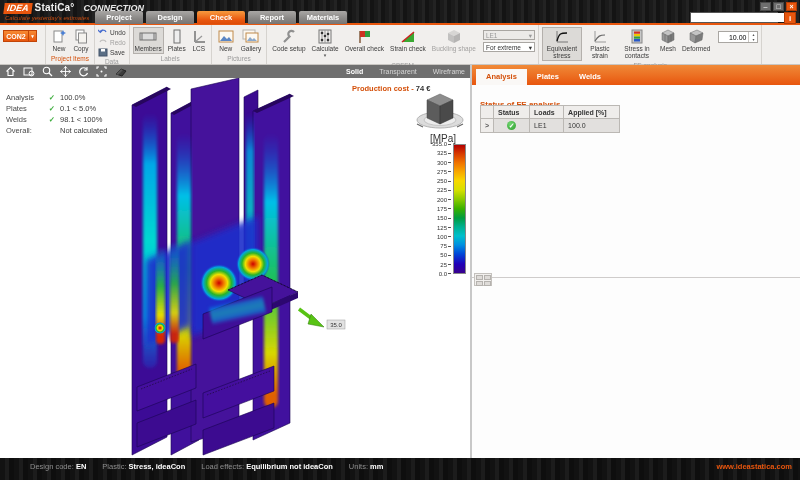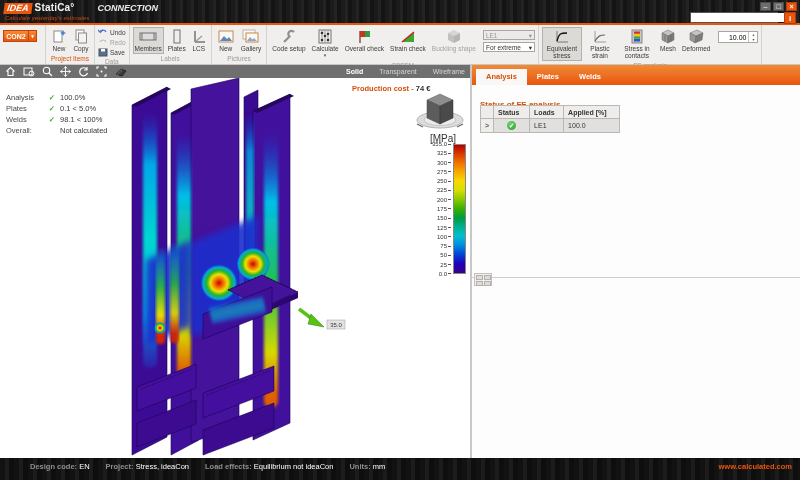--- a/index.html
+++ b/index.html
@@ -8,21 +8,21 @@
   .app { position:relative; width:800px; height:480px; background:#f1efed; }
 
   
   .titlebar { position:absolute; left:0; top:0; width:800px; height:25px;
     background:repeating-linear-gradient(90deg,#1b1b1b 0 4px,#232323 4px 7px,#141414 7px 11px);
     border-bottom:2px solid #e8560e; }
   .logo { position:absolute; left:4px; top:2px; display:flex; align-items:baseline; gap:3px; }
   .logo-box { background:#e8560e; color:#fff; font-weight:bold; font-style:italic;
     font-size:9px; padding:0 3px 1px; transform:skewX(-8deg); }
   .brand { color:#f2f2f2; font-weight:bold; font-size:10px; letter-spacing:.2px; }
-  .module { color:#e9e9e9; font-weight:bold; font-style:italic; font-size:9px; margin-left:20px; }
+  .module { color:#e9e9e9; font-weight:bold; font-style:italic; font-size:9px; margin-left:6px; }
   .tagline { position:absolute; left:5px; top:15px; color:#c24a10; font-size:6px; font-style:italic; }
   .doc-title { position:absolute; left:200px; right:200px; top:3px; text-align:center;
     color:#cfcfcf; font-size:7.5px; white-space:nowrap; }
   .winbtns { position:absolute; right:3px; top:2px; display:flex; gap:2px; }
   .winbtn { width:11px; height:9px; background:#6e6e6e; color:#fff; font-size:7px;
     line-height:8px; text-align:center; border:1px solid #4a4a4a; }
   .winbtn.close { background:#e8560e; border-color:#b33d06; font-weight:bold; }
   .tabs { position:absolute; left:95px; top:11px; display:flex; gap:3px; }
   .tab { width:48px; height:13px; text-align:center; color:#fff; font-weight:bold;
     font-size:7.5px; line-height:13px; border-radius:2px 2px 0 0;
@@ -120,40 +120,47 @@
     background:#f2f0ee; border:1px solid #c4c1bd; display:grid;
     grid-template-columns:7px 7px; grid-template-rows:5px 5px; gap:1px; padding:1px; }
   .split-handle span { background:#dedbd8; border:1px solid #b5b2ae; font-size:4px;
     line-height:4px; text-align:center; color:#777; }
 
   
   .statusbar { position:absolute; left:0; top:458px; width:800px; height:22px;
     background:repeating-linear-gradient(90deg,#121212 0 5px,#1c1c1c 5px 9px,#0e0e0e 9px 14px);
     display:flex; align-items:flex-start; padding:4px 8px 0 30px; font-size:7.5px; }
   .sb-item { margin-right:16px; white-space:nowrap; }
-  .sb-item .l { color:#8f8f8f;font-weight:bold; }
-  .sb-item .v { color:#fff; font-weight:normal; }
+  .sb-item .l { color:#8f8f8f; }
+  .sb-item .v { color:#fff; font-weight:bold; }
   .sb-web { margin-left:auto; color:#e8560e; font-weight:bold; }
 </style>
 </head>
 <body>
 
 <div class="app">
 
   <div class="titlebar">
     <div class="logo">
       <span class="logo-box">IDEA</span>
       <span class="brand">StatiCa°</span>
       <span class="module">CONNECTION</span>
     </div>
     <div class="tagline">Calculate yesterday's estimates</div>
     <div class="winbtns">
       <div class="winbtn">–</div>
       <div class="winbtn">□</div>
       <div class="winbtn close">×</div>
+    </div>
+    <div class="tabs">
+      <div class="tab">Project</div>
+      <div class="tab">Design</div>
+      <div class="tab active">Check</div>
+      <div class="tab">Report</div>
+      <div class="tab">Materials</div>
     </div>
     <div class="searchwrap">
       <input placeholder="" style="">
       <svg width="9" height="9" viewBox="0 0 9 9">
         <circle cx="3.5" cy="3.5" r="2.6" fill="none" stroke="#999" stroke-width="1"></circle>
         <line x1="5.6" y1="5.6" x2="8.2" y2="8.2" stroke="#999" stroke-width="1"></line>
       </svg>
     </div>
     <div class="info-btn">i</div>
   </div>
@@ -649,27 +656,27 @@
       </div>
     </div>
   </div>
 
   <div class="statusbar">
     <span class="sb-item">
       <span class="l">Design code:</span>
       <span class="v">EN</span>
     </span>
     <span class="sb-item">
-      <span class="l">Project:</span>
+      <span class="l">Plastic:</span>
       <span class="v">Stress, ideaCon</span>
     </span>
     <span class="sb-item">
       <span class="l">Load effects:</span>
       <span class="v">Equilibrium not ideaCon</span>
     </span>
     <span class="sb-item">
       <span class="l">Units:</span>
       <span class="v">mm</span>
     </span>
-    <span class="sb-web">www.calculated.com</span>
+    <span class="sb-web">www.ideastatica.com</span>
   </div>
 
 </div>
 
 </body></html>

